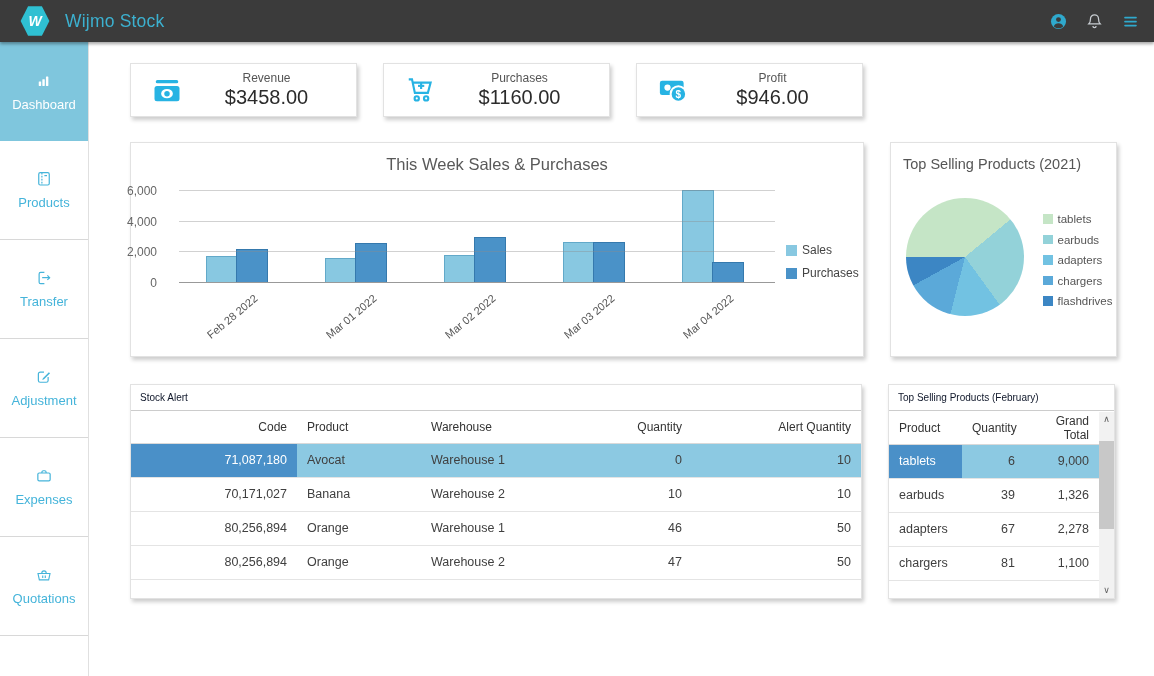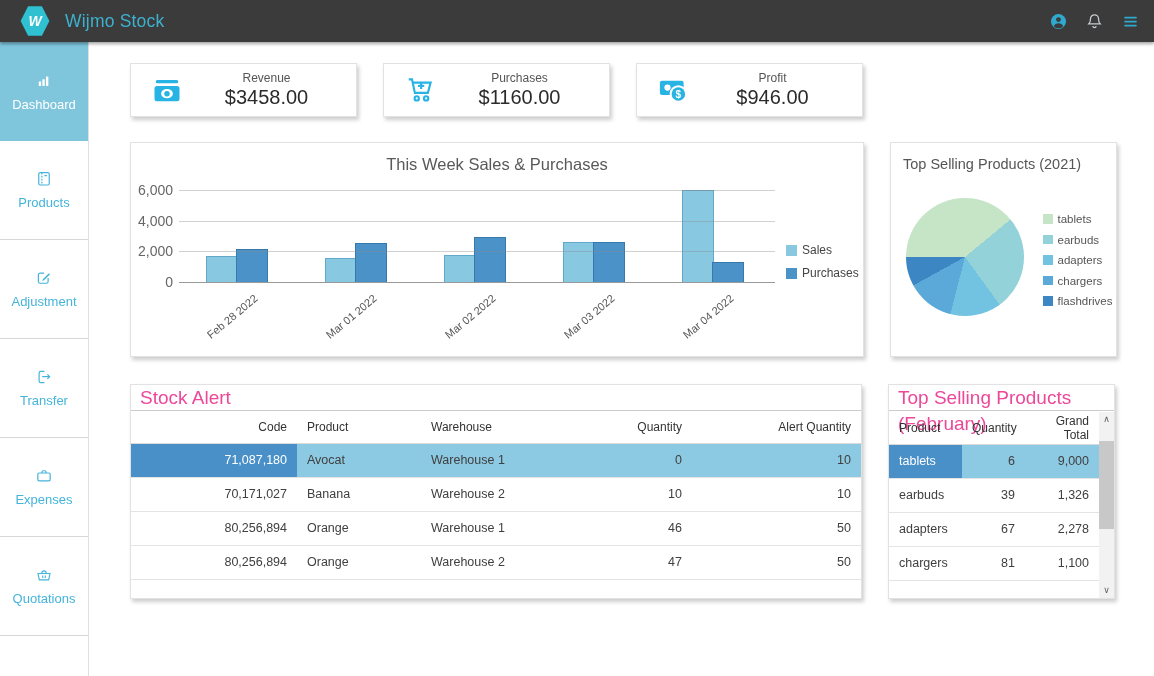--- a/index.html
+++ b/index.html
@@ -45,21 +45,21 @@
   .bar-card { position:relative; width:734px; height:215px; }
   .chart-title { position:absolute; top:12px; width:100%; text-align:center;
     font-size:16.5px; color:#595959; }
   #bar-plot { position:absolute; left:48px; top:40px; width:596px; height:100px; }
   .gridline { position:absolute; left:0; width:100%; height:1px;
     background:rgba(140,140,140,.4); z-index:3; pointer-events:none; }
   .gridline.zero { background:#999; }
   .bar { position:absolute; bottom:0; width:32px; }
   .bar.s0 { z-index:1; } .bar.s1 { z-index:2; }
   #bar-ylabels { position:absolute; left:0; top:40px; width:42px; height:100px; }
-  #bar-ylabels div { position:absolute; right:0; font-size:14px; color:#666; }
+  #bar-ylabels div { position:absolute; right:16px; font-size:12px; color:#666; }
   #bar-xlabels { position:absolute; inset:0; pointer-events:none; }
   #bar-xlabels div { position:absolute; top:149px; white-space:nowrap; font-size:11px; color:#555;
     transform:translateX(-100%) rotate(-40deg); transform-origin:100% 0; }
   #bar-legend { position:absolute; left:655px; top:100px; }
   .leg-item { display:flex; align-items:center; gap:5px; margin-bottom:9px; }
   .leg-sq { width:11px; height:11px; display:inline-block; }
   .leg-item span.lbl { font-size:12px; color:#444; }
 
   
   .pie-card { position:relative; width:227px; height:215px; }
@@ -67,22 +67,22 @@
   #pie { position:absolute; left:15px; top:55px; width:118px; height:118px; border-radius:50%; }
   #pie-legend { position:absolute; left:152px; top:70px; }
   #pie-legend .leg-item { margin-bottom:8.5px; }
   #pie-legend .leg-sq { width:9.5px; height:9.5px; }
   #pie-legend span.lbl { font-size:11.5px; color:#555; }
 
   
   .table-card { position:relative; height:215px; }
   .table-card.stock { width:732px; }
   .table-card.feb { width:227px; }
-  .table-title { height:26px; line-height:26px; padding:0 9px; font-size:19px;
-    color:#ec4899; border-bottom:1px solid #ccc; }
+  .table-title { height:26px; line-height:26px; padding:0 9px; font-size:10px;
+    color:#0f172a; border-bottom:1px solid #ccc; }
   table { border-collapse:collapse; table-layout:fixed; width:100%; }
   th { height:32px; font-weight:normal; font-size:12px; color:#333;
     border-bottom:1px solid #d9d9d9; padding:0 10px; }
   td { height:34px; font-size:12.5px; color:#404040; border-bottom:1px solid #e4e4e4; padding:0 10px;
     overflow:hidden; white-space:nowrap; }
   tr.selected td { background:#8cc9e2; }
   tr.selected td:first-child { background:#4a90c8; color:#fff; }
   #stock-grid th:nth-child(1), #stock-grid td:nth-child(1),
   #stock-grid th:nth-child(4), #stock-grid td:nth-child(4),
   #stock-grid th:nth-child(5), #stock-grid td:nth-child(5) { text-align:right; }
@@ -144,32 +144,32 @@
   <div class="side-item">
     <svg viewBox="0 0 24 24" fill="none" stroke="currentColor" stroke-width="1.6">
         <rect x="5" y="3.5" width="14" height="16.5" rx="2"></rect>
         <line x1="9.2" y1="3.5" x2="9.2" y2="20" stroke-dasharray="2.4 1.6"></line>
         <line x1="12.5" y1="7.5" x2="16" y2="7.5"></line>
       </svg>
     <span>Products</span>
   </div>
   <div class="side-item">
     <svg viewBox="0 0 24 24" fill="none" stroke="currentColor" stroke-width="1.6">
-        <path d="M17.5 12v4.5a2.5 2.5 0 0 1-2.5 2.5H7a2.5 2.5 0 0 1-2.5-2.5V8A2.5 2.5 0 0 1 7 5.5h5"></path>
-        <path d="M10.5 13.5l8-8 1.6 1.6-8 8-2.4.8z" fill="currentColor" stroke="none"></path>
-      </svg>
-    <span>Adjustment</span>
-  </div>
-  <div class="side-item">
-    <svg viewBox="0 0 24 24" fill="none" stroke="currentColor" stroke-width="1.6">
         <path d="M12.5 4.5H7.5a2 2 0 0 0-2 2v11a2 2 0 0 0 2 2h5"></path>
         <line x1="9.5" y1="11.5" x2="19.5" y2="11.5"></line>
         <path d="M16.5 8.5l3 3-3 3"></path>
       </svg>
     <span>Transfer</span>
+  </div>
+  <div class="side-item">
+    <svg viewBox="0 0 24 24" fill="none" stroke="currentColor" stroke-width="1.6">
+        <path d="M17.5 12v4.5a2.5 2.5 0 0 1-2.5 2.5H7a2.5 2.5 0 0 1-2.5-2.5V8A2.5 2.5 0 0 1 7 5.5h5"></path>
+        <path d="M10.5 13.5l8-8 1.6 1.6-8 8-2.4.8z" fill="currentColor" stroke="none"></path>
+      </svg>
+    <span>Adjustment</span>
   </div>
   <div class="side-item">
     <svg viewBox="0 0 24 24" fill="none" stroke="currentColor" stroke-width="1.6">
         <rect x="3.8" y="8" width="16.4" height="10.5" rx="1.8"></rect>
         <path d="M9.2 8V6.9A1.9 1.9 0 0 1 11.1 5h1.8a1.9 1.9 0 0 1 1.9 1.9V8"></path>
       </svg>
     <span>Expenses</span>
   </div>
   <div class="side-item">
     <svg viewBox="0 0 24 24" fill="none" stroke="currentColor" stroke-width="1.5">

